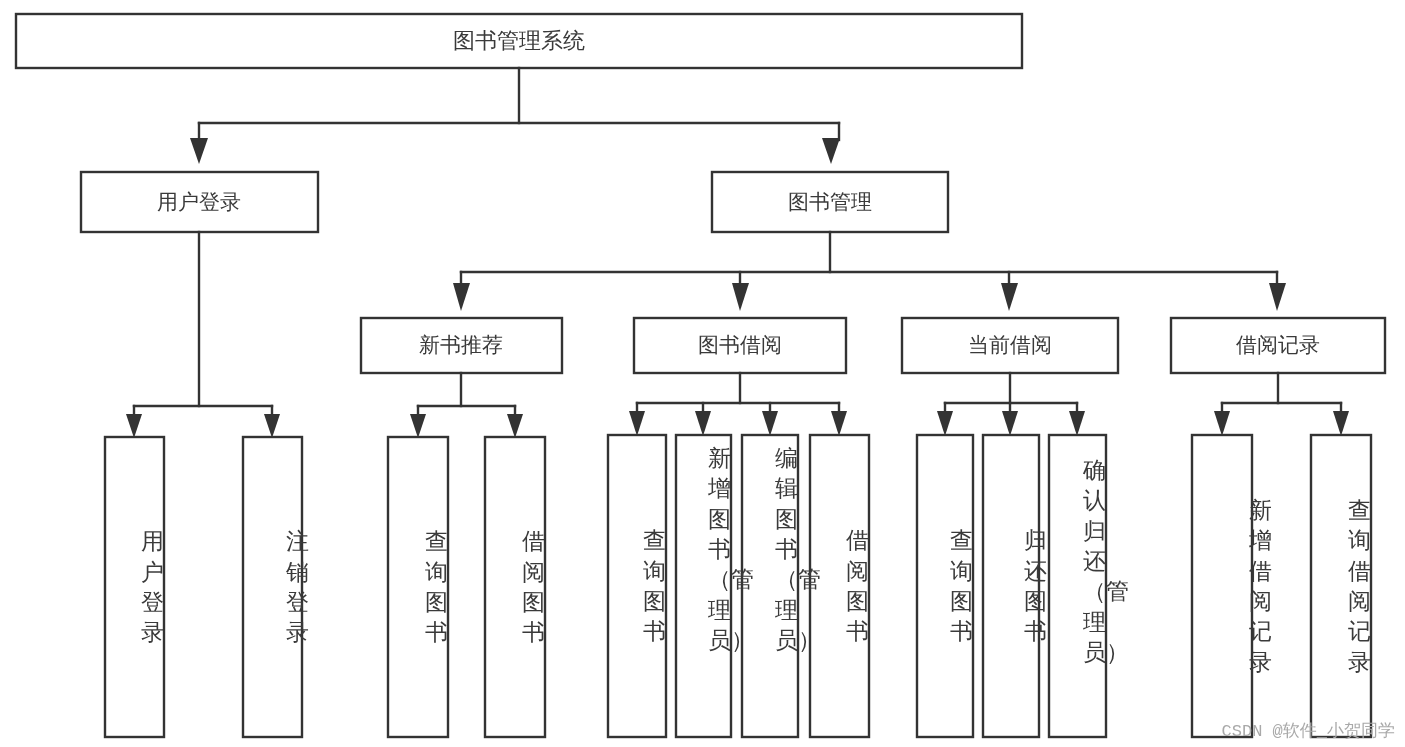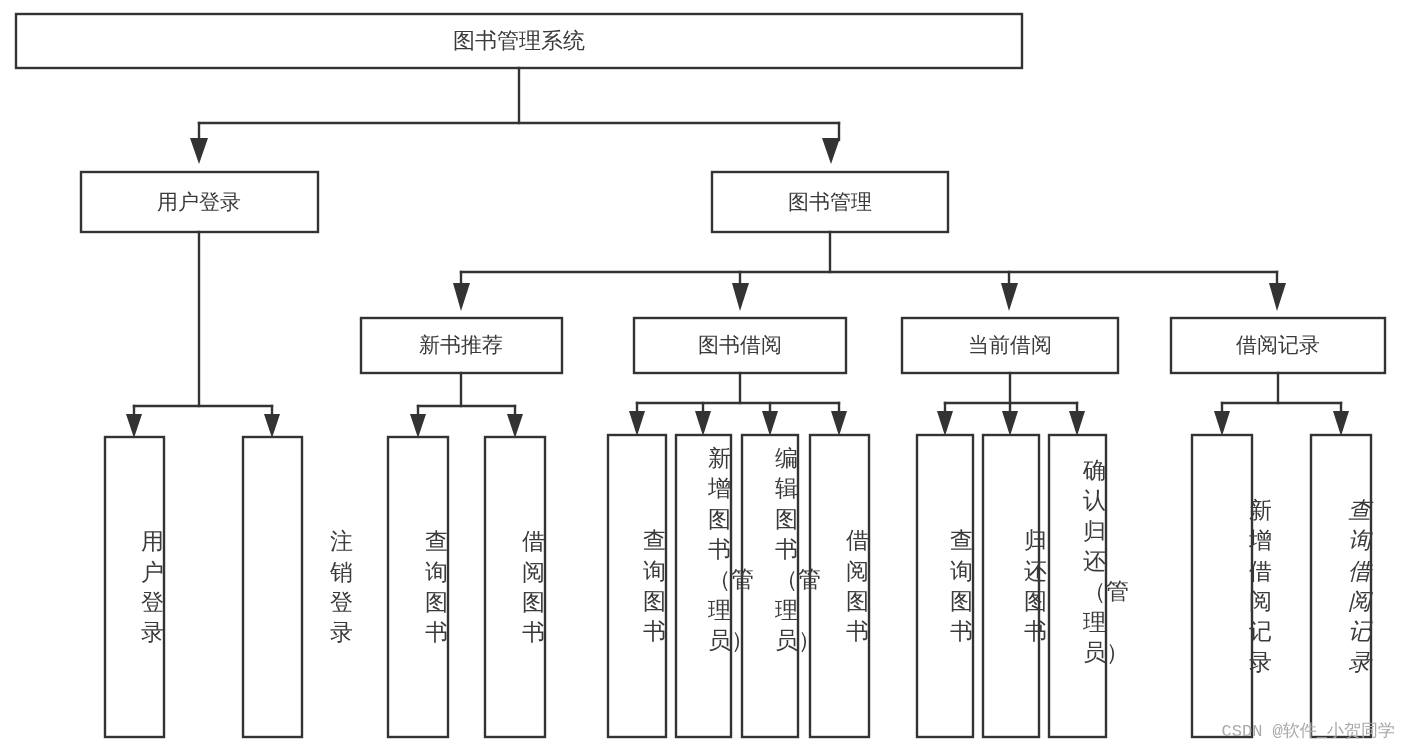--- a/index.html
+++ b/index.html
@@ -214,21 +214,21 @@
     <rect class="node-box" x="1049" y="435" width="57" height="302"></rect>
 
     <rect class="node-box" x="1192" y="435" width="60" height="302"></rect>
     <rect class="node-box" x="1311" y="435" width="60" height="302"></rect>
 
   </svg>
 
   <div class="leaf-label" style="left:105px; top:437px; width:59px; height:300px;">
     <span>用户登录</span>
   </div>
-  <div class="leaf-label" style="left:243px; top:437px; width:66px; height:300px;padding-left:44px;">
+  <div class="leaf-label" style="left:243px; top:437px; width:66px; height:300px;">
     <span>注销登录</span>
   </div>
 
   <div class="leaf-label" style="left:388px; top:437px; width:60px; height:300px;">
     <span>查询图书</span>
   </div>
   <div class="leaf-label" style="left:485px; top:437px; width:60px; height:300px;">
     <span>借阅图书</span>
   </div>
 
@@ -251,19 +251,19 @@
   <div class="leaf-label" style="left:983px; top:435px; width:64px; height:302px;">
     <span>归还图书</span>
   </div>
   <div class="leaf-label" style="left:1049px; top:435px; width:57px; height:386px; align-items:flex-start; padding-top:20px; box-sizing:border-box;">
     <span>确认归还（管理员）</span>
   </div>
 
   <div class="leaf-label" style="left:1192px; top:435px; width:56px; height:302px;margin-left:24px;">
     <span>新增借阅记录</span>
   </div>
-  <div class="leaf-label" style="left:1311px; top:435px; width:60px; height:302px;font-style:italic;">
+  <div class="leaf-label" style="left:1311px; top:435px; width:60px; height:302px;">
     <span>查询借阅记录</span>
   </div>
 
   <div class="watermark">CSDN @软件_小贺同学</div>
 
 </div>
 
 </body></html>

